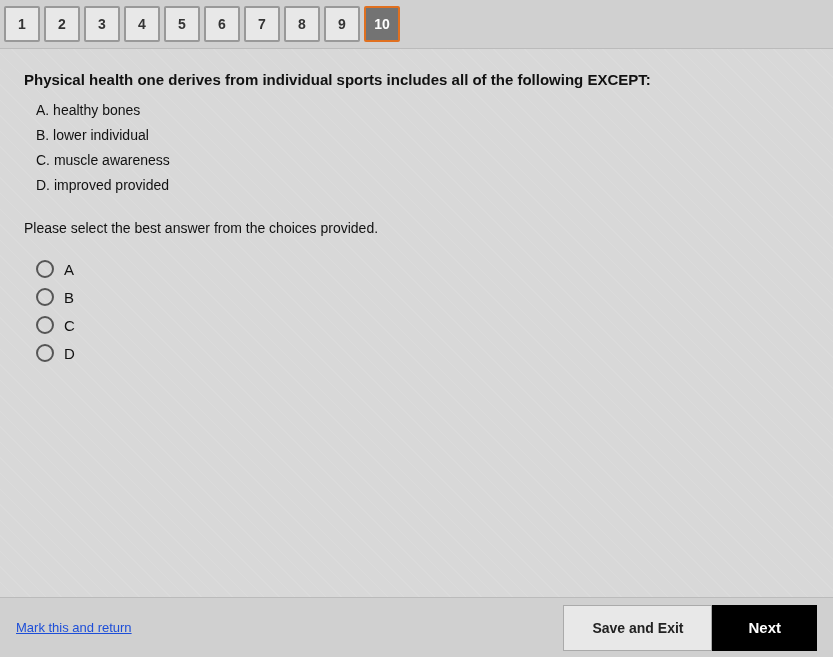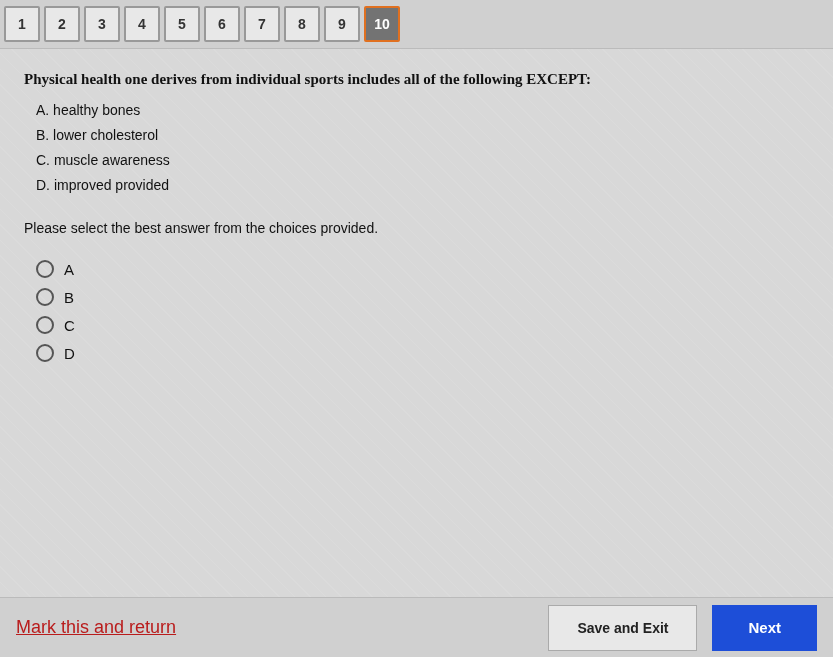--- a/index.html
+++ b/index.html
@@ -60,21 +60,20 @@
         rgba(255,255,255,0.08) 11px
       );
     }
 
     .question-text {
       font-size: 15px;
       font-weight: bold;
       color: #111;
       margin-bottom: 10px;
       line-height: 1.4;
-      font-family: Liberation Serif, serif;
     }
 
     .answer-options {
       margin-left: 12px;
       margin-bottom: 24px;
     }
 
     .answer-option {
       font-size: 14px;
       color: #111;
@@ -124,45 +123,45 @@
       display: flex;
       align-items: center;
       justify-content: space-between;
       background: #d0d0d0;
       padding: 10px 16px;
       border-top: 1px solid #bbb;
       height: 60px;
     }
 
     .mark-return-link {
-      font-size: 18px;
-      color: #b91c1c;
+      font-size: 13px;
+      color: #1d4ed8;
       text-decoration: underline;
       cursor: pointer;
     }
 
     .bottom-right-buttons {
       display: flex;
-      gap: 15px;
+      gap: 0;
       align-items: flex-end;
     }
 
     .save-exit-btn {
       background: #e8e8e8;
       border: 1px solid #aaa;
       color: #222;
       font-size: 14px;
       font-weight: bold;
       padding: 12px 28px;
       cursor: pointer;
       height: 46px;
     }
 
     .next-btn {
-      background: #1d4ed8;
+      background: #000000;
       border: none;
       color: white;
       font-size: 15px;
       font-weight: bold;
       padding: 12px 36px;
       cursor: pointer;
       height: 46px;
     }
   </style>
 </head>
@@ -180,21 +179,21 @@
     <div class="nav-num">9</div>
     <div class="nav-num active">10</div>
   </div>
 
 <div class="main-content">
   <div class="question-text">Physical health one derives from individual sports includes all of the following EXCEPT:</div>
 
   <div class="answer-options">
 
   <div class="answer-option">A.  healthy bones</div>
-      <div class="answer-option">B.  lower cholesterol</div>
+      <div class="answer-option">B.  lower individual</div>
       <div class="answer-option">C.  muscle awareness</div>
       <div class="answer-option">D.  improved provided</div>
     </div>
 
   <div class="instruction-text">Please select the best answer from the choices provided.</div>
 
   <div class="radio-choices">
 
   <div class="radio-item">
         <div class="radio-circle"></div>

